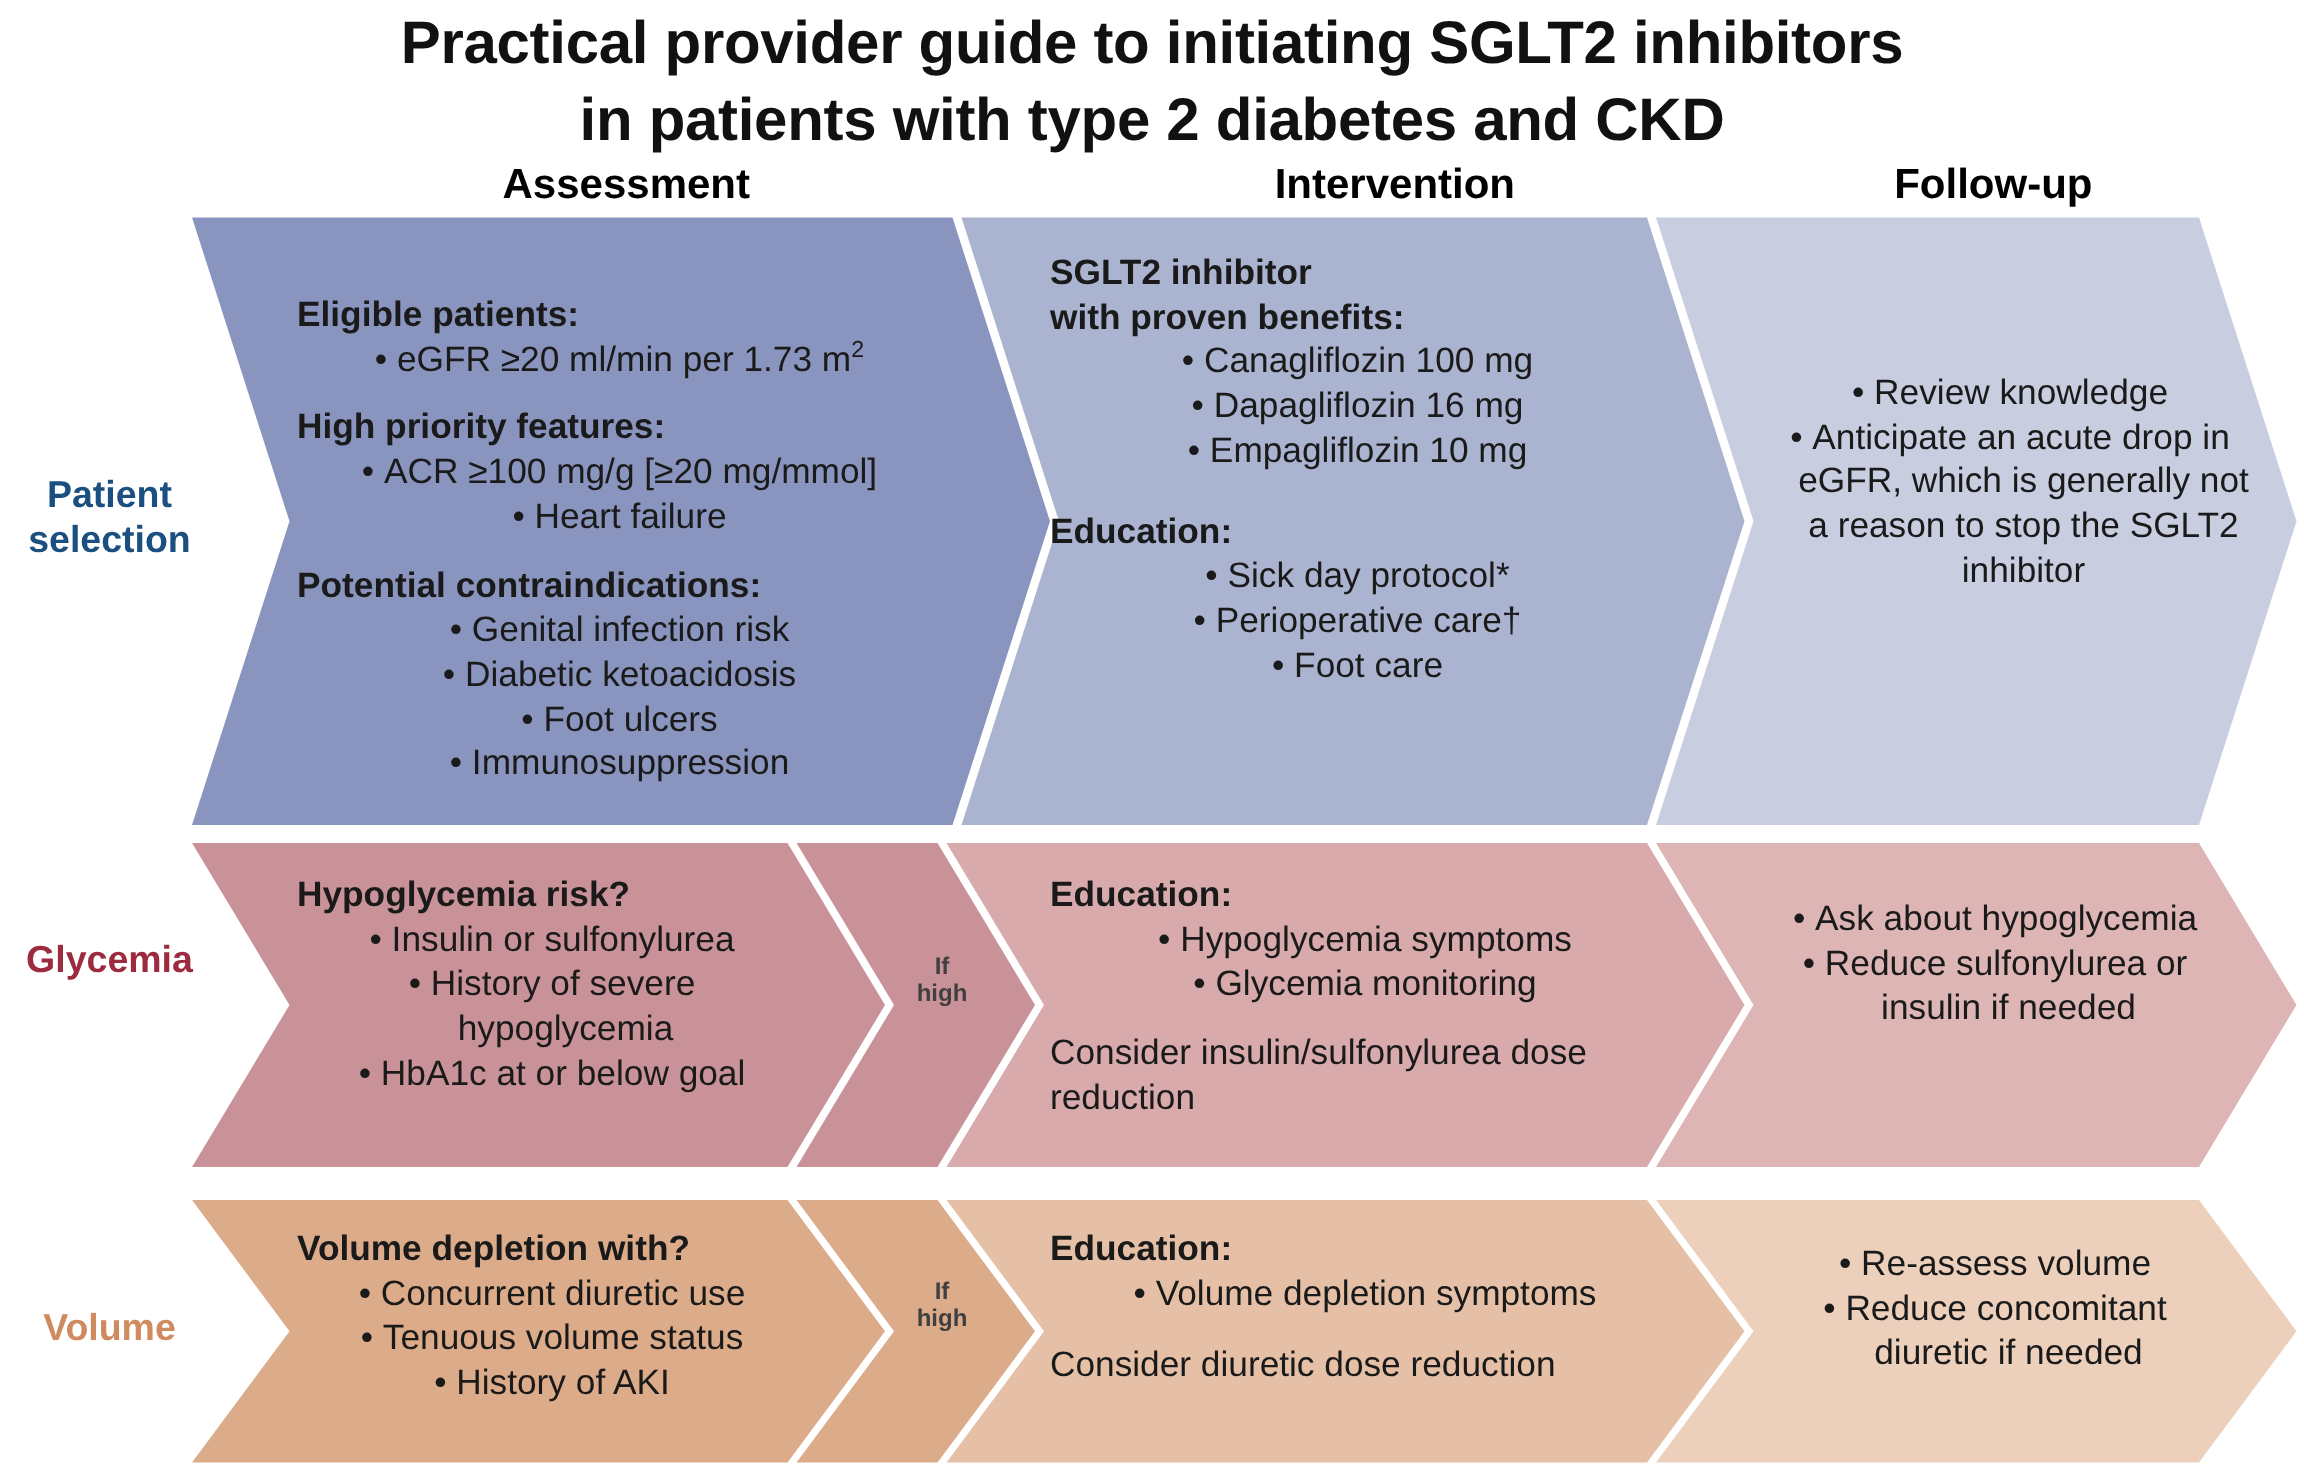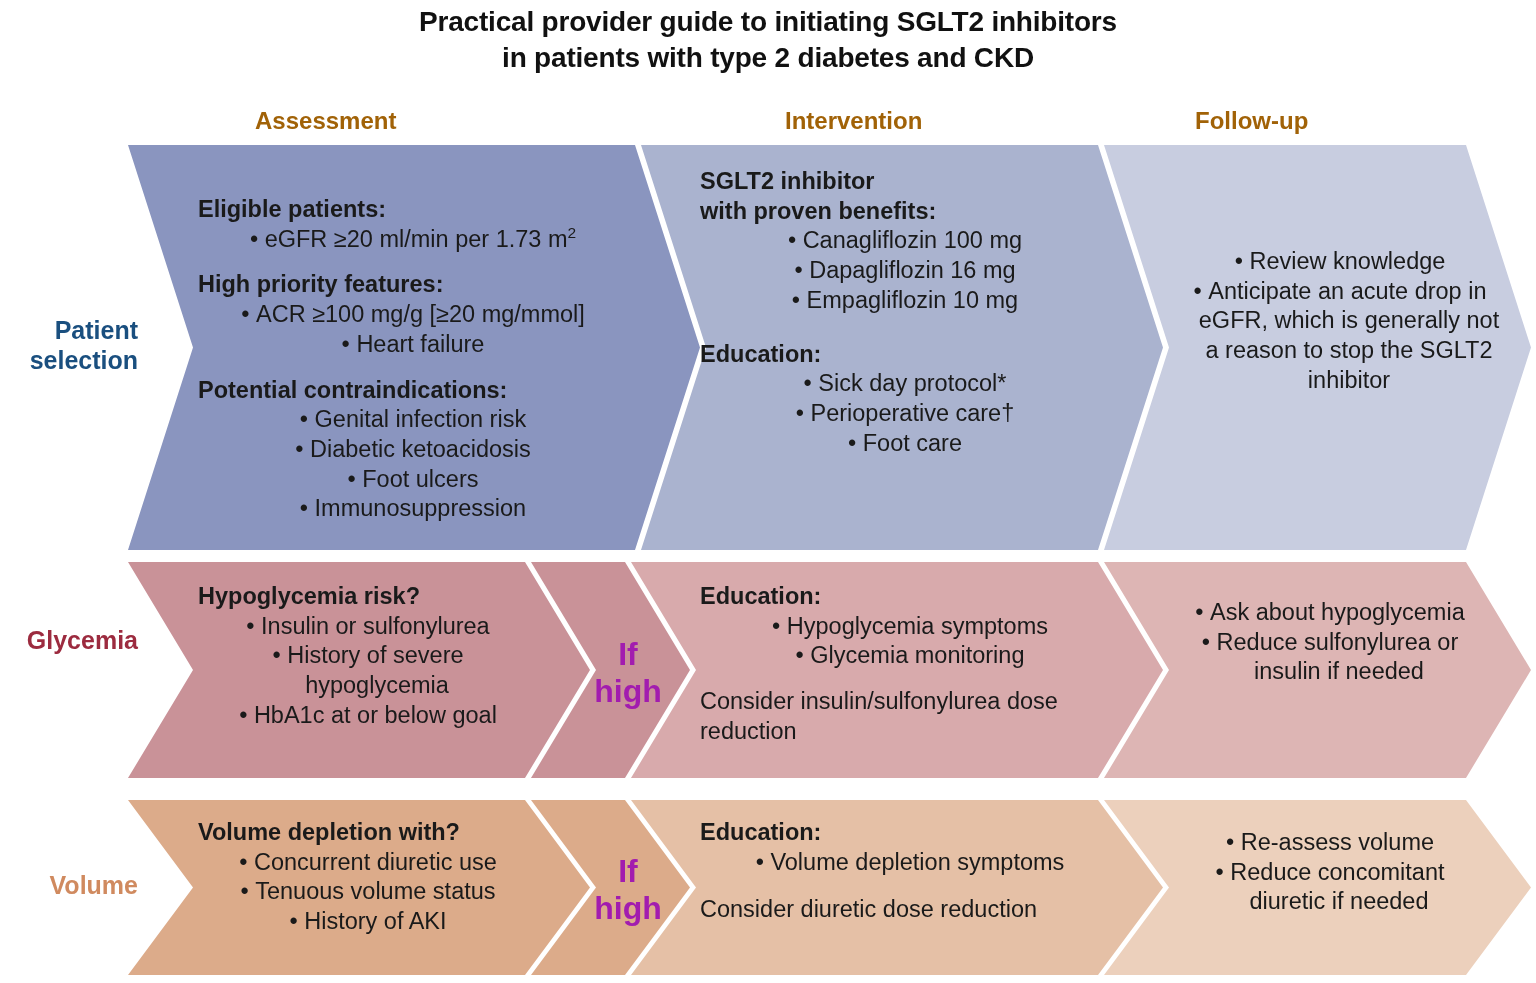--- a/index.html
+++ b/index.html
@@ -8,64 +8,64 @@
     background: #ffffff;
     font-family: "Liberation Sans", sans-serif;
     overflow: hidden;
   }
   #stage { position: relative; width: 1536px; height: 983px; }
 
   
   .title {
     position: absolute; left: 0; top: 4px; width: 1536px;
     text-align: center;
-    font-size: 28px; font-weight: bold; color: #111111;
+    font-size: 40px; font-weight: bold; color: #111111;
     line-height: 1.27;
     letter-spacing: -0.2px;
   }
 
   
   .colhead {
     position: absolute;
-    font-size: 24px; font-weight: bold; color: #a16207;
-    text-align: left;
+    font-size: 28px; font-weight: bold; color: #000000;
+    text-align: right;
     white-space: nowrap;
   }
   #head-assessment   { left: 255px;  top: 107px; width: 245px; }
   #head-intervention { left: 785px;  top: 107px; width: 225px; }
   #head-followup     { left: 1195px; top: 107px; width: 200px; }
 
   
   .rowlabel {
     position: absolute;
     font-size: 25px; font-weight: bold;
     line-height: 1.18;
     width: 130px;
-    text-align: right;
+    text-align: center;
   }
   #label-patient  { left: 8px;  top: 316px; color: #1a4f7f; }
   #label-glycemia { left: 8px;  top: 626px; color: #9c2b3f; }
   #label-volume   { left: 8px;  top: 871px; color: #d08a5f; }
 
   
   .segtext {
     position: absolute;
     color: #1a1a1a;
     font-size: 23.5px;
     line-height: 1.265;
   }
   .hd { font-weight: bold; display: block; }
   .bl { display: block; padding-left: 18px; text-indent: -18px; text-align: center; }
   .pl { display: block; }
   .gap { display: block; height: 16px; }
   .sup { font-size: 0.66em; vertical-align: super; line-height: 0; }
 
   .ifhigh {
     position: absolute;
-    font-size: 32px; font-weight: bold; color: #a21caf;
+    font-size: 16px; font-weight: bold; color: #404040;
     text-align: center; line-height: 1.15;
     width: 80px;
   }
 </style>
 </head>
 <body>
 
 <div id="stage">
 
   <div class="title">

